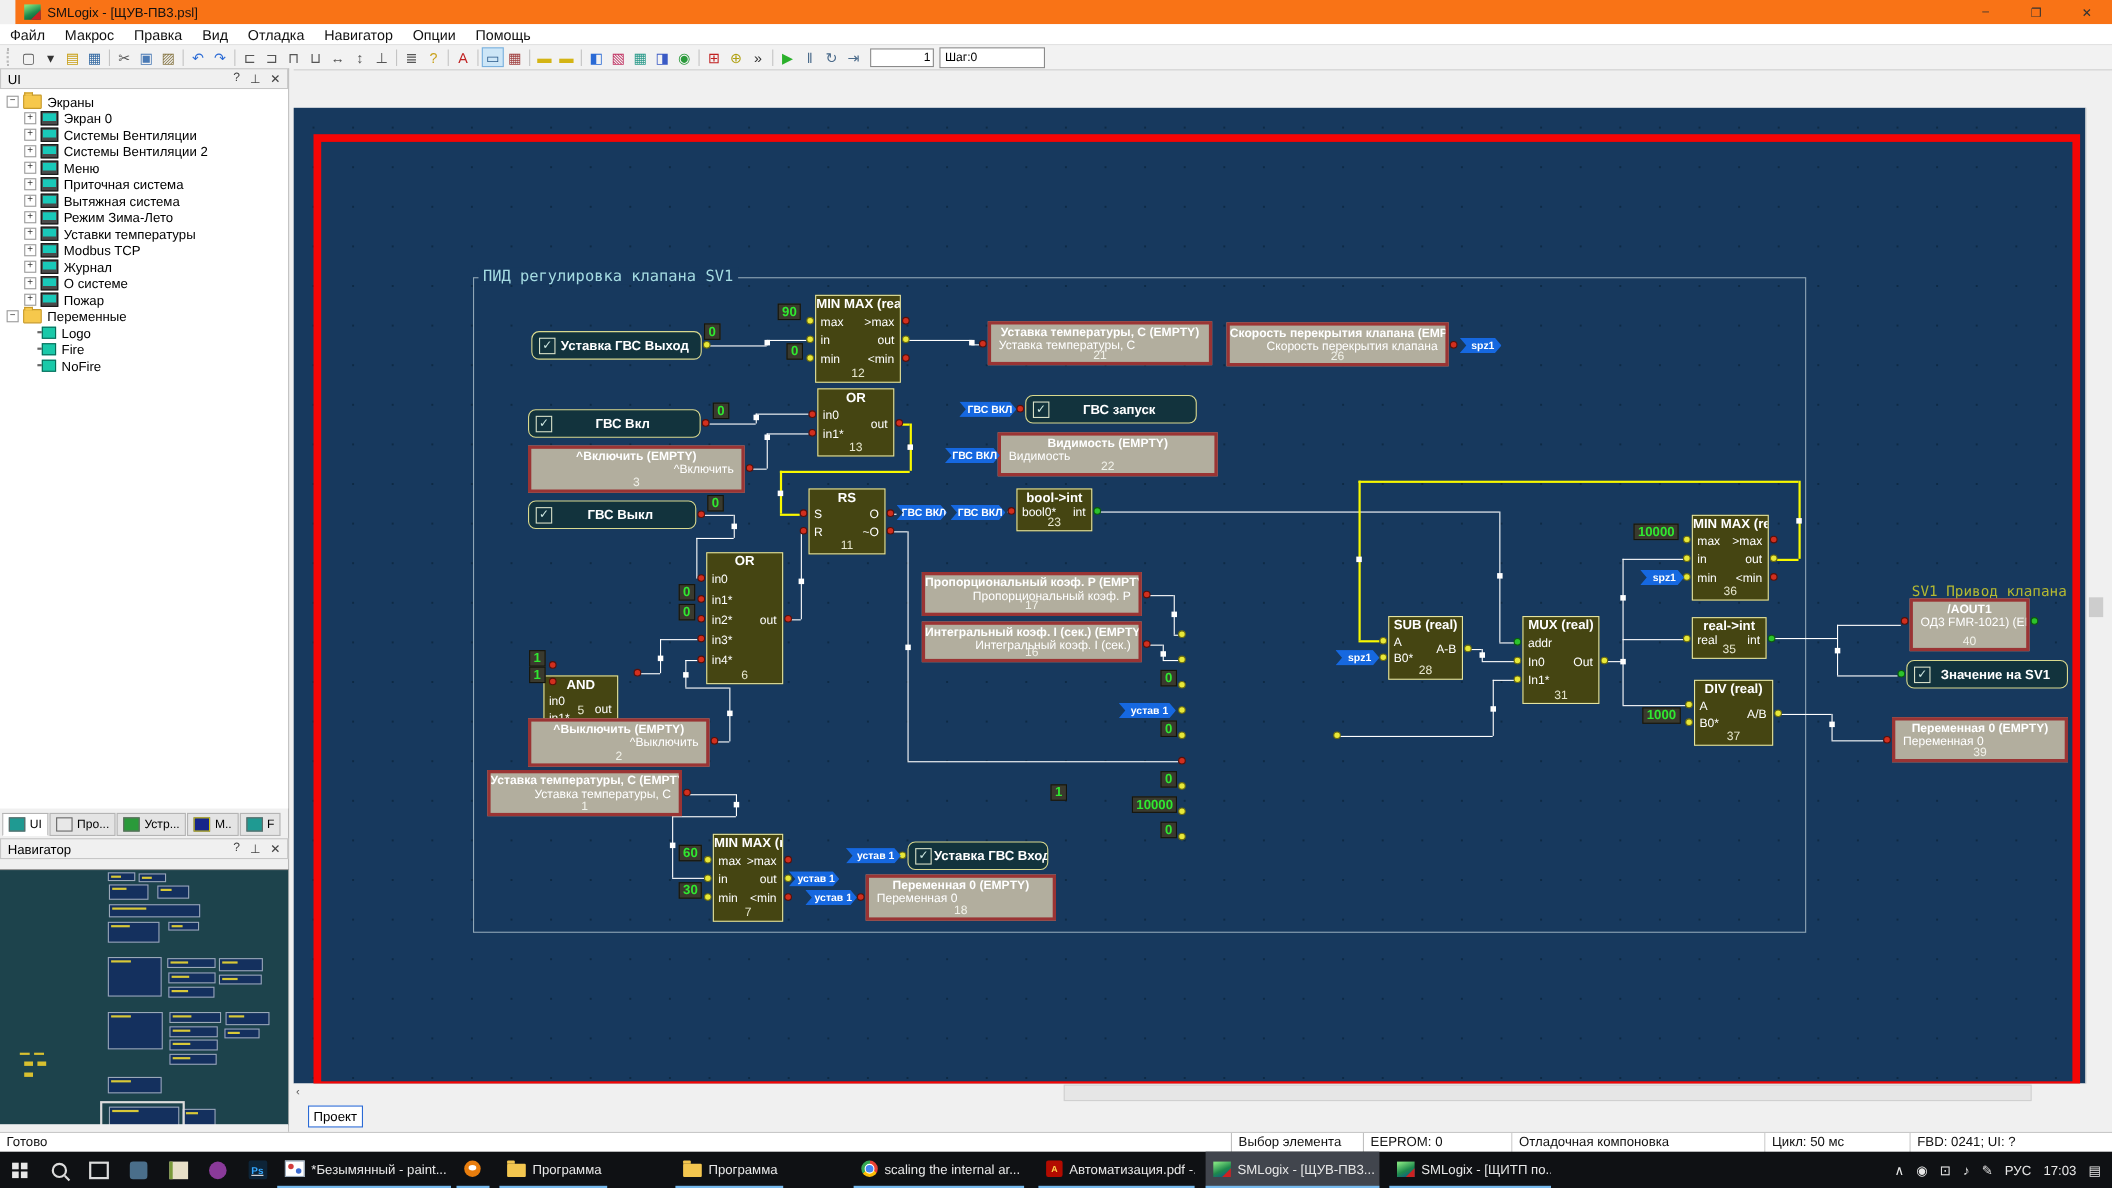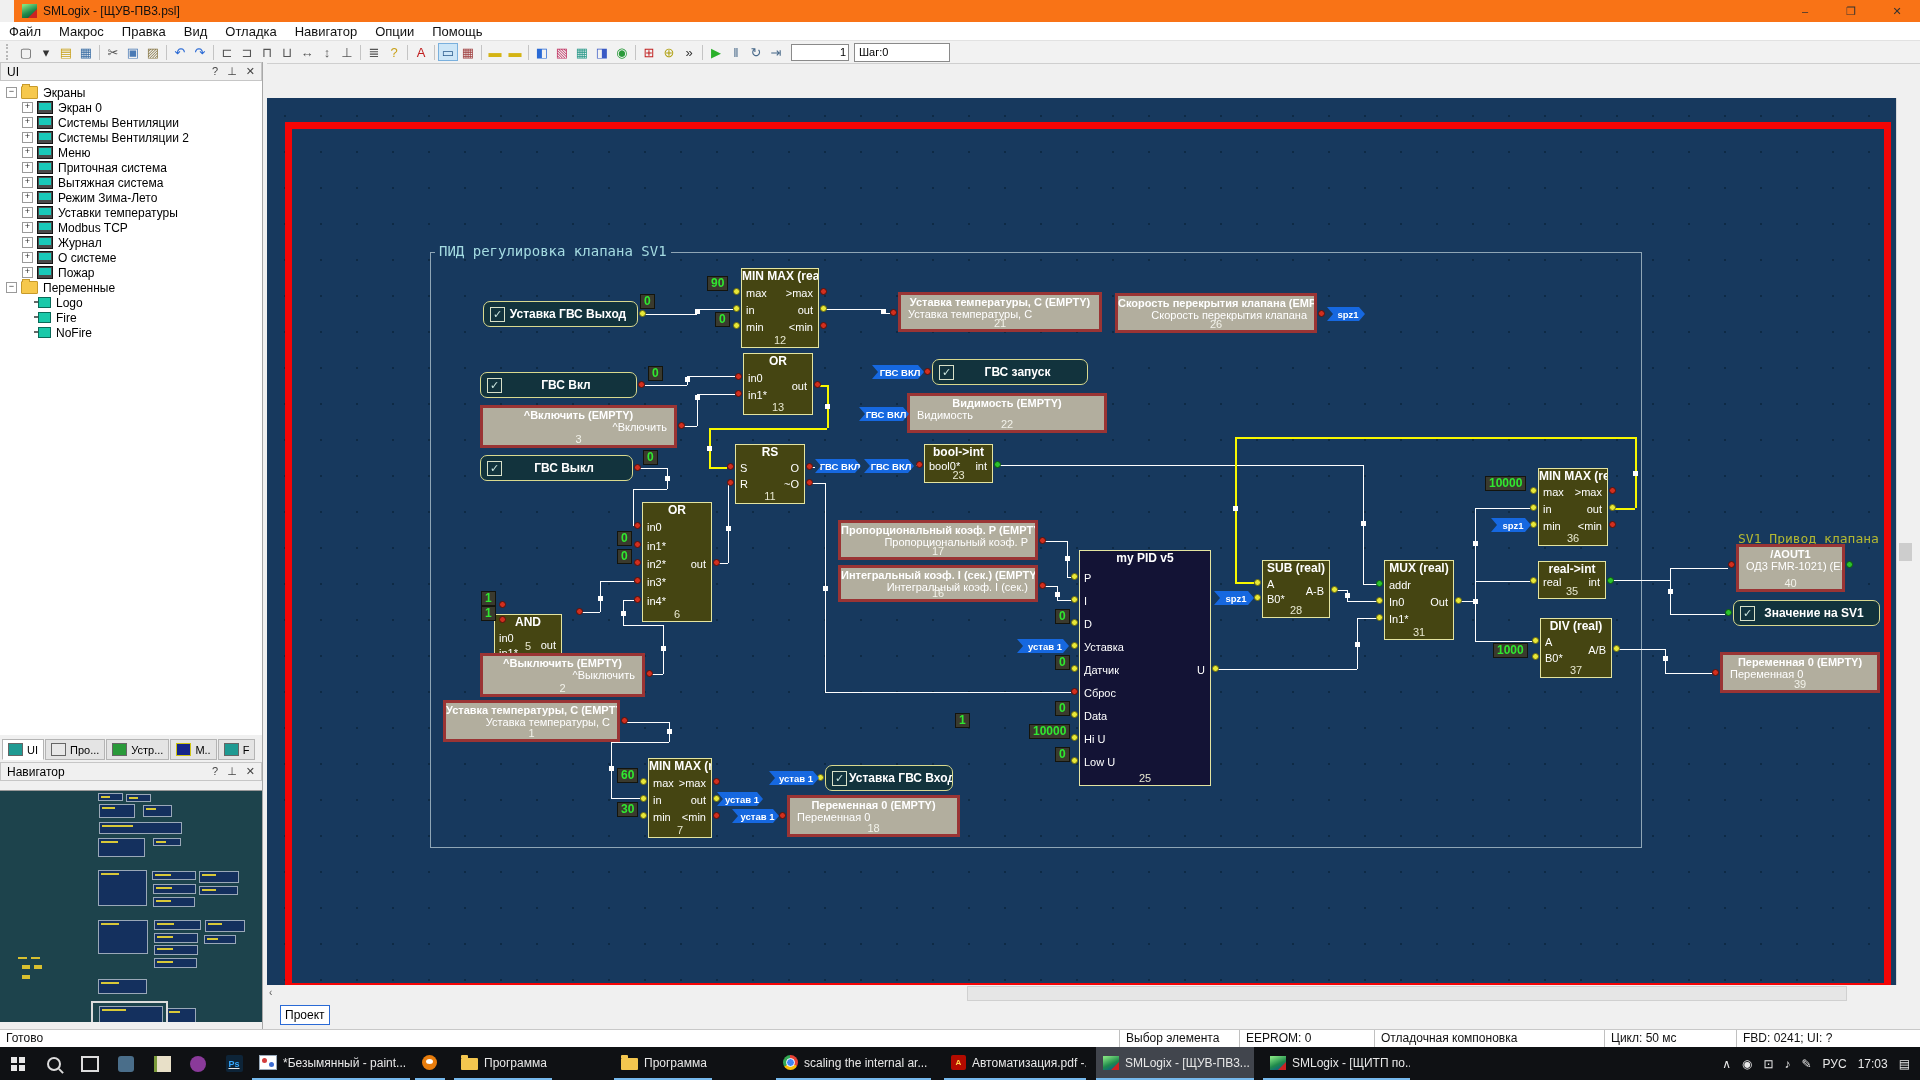--- a/index.html
+++ b/index.html
@@ -627,34 +627,20 @@
       </div>
       <div class="pin r" style="left: 632px; top: 312px;"></div>
       <div class="fbd" style="left: 657px; top: 346px; width: 69px; height: 39px;">
         <div class="fbd-title">bool-&gt;int</div>
         <div class="fbd-num">23</div>
         <div class="fbd-lab" style="left: 4px; top: 14.5px;">bool0*</div>
         <div class="fbd-lab" style="right: 5px; top: 14.5px;">int</div>
       </div>
       <div class="pin r" style="left: 649px; top: 362.5px;"></div>
       <div class="pin g" style="left: 727px; top: 362.5px;"></div>
-      <div class="fbd pid" style="left: 812px; top: 452px; width: 132px; height: 236px;">
-        <div class="fbd-title">my PID v5</div>
-        <div class="fbd-num">25</div>
-        <div class="fbd-lab" style="left: 4px; top: 20.5556px;">P</div>
-        <div class="fbd-lab" style="left: 4px; top: 43.6667px;">I</div>
-        <div class="fbd-lab" style="left: 4px; top: 66.7778px;">D</div>
-        <div class="fbd-lab" style="left: 4px; top: 89.8889px;">Уставка</div>
-        <div class="fbd-lab" style="left: 4px; top: 113px;">Датчик</div>
-        <div class="fbd-lab" style="left: 4px; top: 136.111px;">Сброс</div>
-        <div class="fbd-lab" style="left: 4px; top: 159.222px;">Data</div>
-        <div class="fbd-lab" style="left: 4px; top: 182.333px;">Hi U</div>
-        <div class="fbd-lab" style="left: 4px; top: 205.444px;">Low U</div>
-        <div class="fbd-lab" style="right: 5px; top: 113px;">U</div>
-      </div>
       <div class="pin y" style="left: 804px; top: 474.556px;"></div>
       <div class="pin y" style="left: 804px; top: 497.667px;"></div>
       <div class="pin y" style="left: 804px; top: 520.778px;"></div>
       <div class="pin y" style="left: 804px; top: 543.889px;"></div>
       <div class="pin y" style="left: 804px; top: 567px;"></div>
       <div class="pin r" style="left: 804px; top: 590.111px;"></div>
       <div class="pin y" style="left: 804px; top: 613.222px;"></div>
       <div class="pin y" style="left: 804px; top: 636.333px;"></div>
       <div class="pin y" style="left: 804px; top: 659.444px;"></div>
       <div class="pin y" style="left: 945px; top: 567px;"></div>

